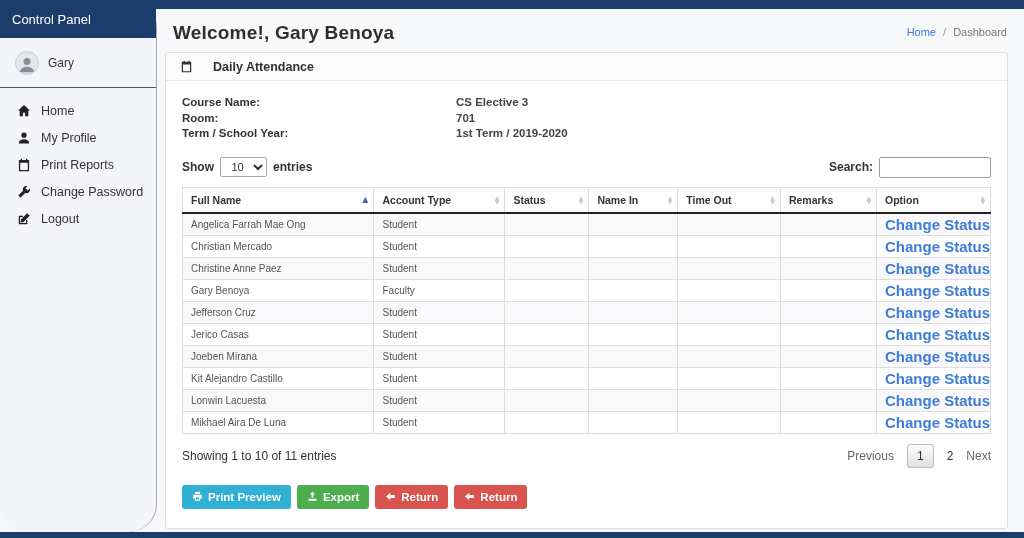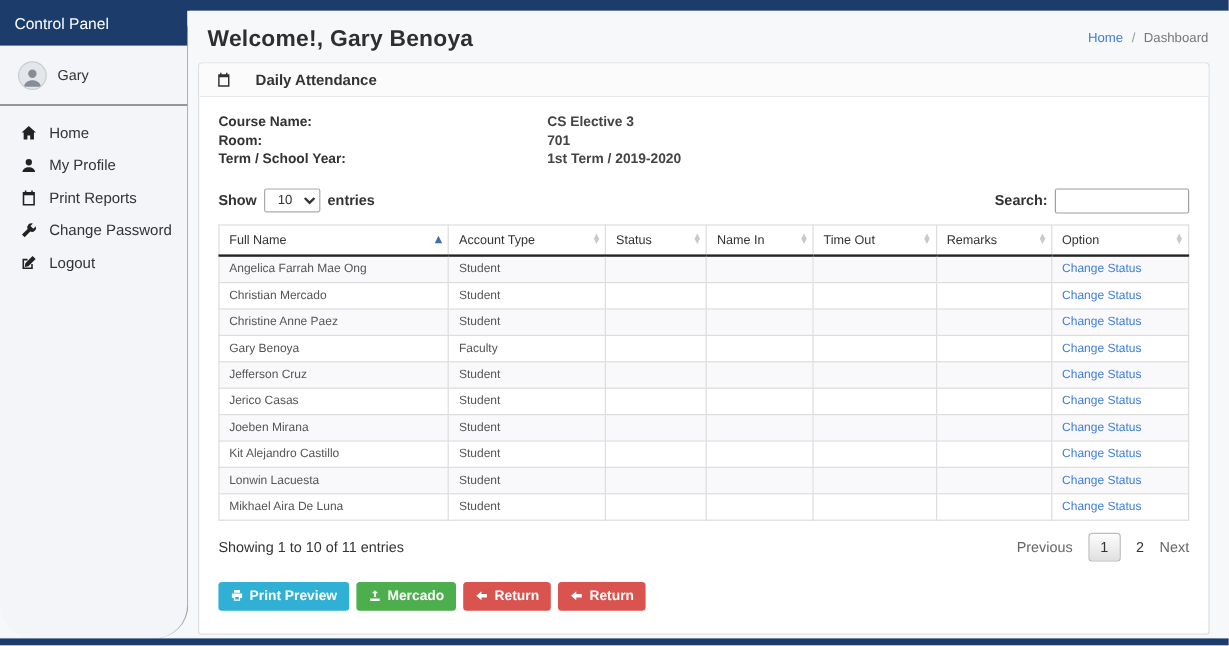--- a/index.html
+++ b/index.html
@@ -45,32 +45,32 @@
   .ci-value { color:#444;font-weight:bold; }
 
   .controls { margin-top:15px; display:flex; justify-content:space-between; align-items:center; }
   .controls .left, .controls .right { display:flex; align-items:center; gap:6px; font-size:12px; font-weight:700; color:#333; }
   .controls select { font-size:11px; height:20px; width:47px; border:1px solid #aaa; border-radius:2px; background:#fff; color:#333; font-family:inherit;text-align:center; }
   .controls input { width:112px; height:21px; border:1px solid #9aa0a6; border-radius:2px; padding:0 4px; font-size:11px; font-family:inherit; }
 
   table.attendance { width:100%; border-collapse:collapse; margin-top:9px; table-layout:fixed; }
   table.attendance th {
     border:1px solid #ddd; border-bottom:2px solid #242424;
-    font-size:10.5px; font-weight:400; color:#333; text-align:left;
+    font-size:10.5px; font-weight:700; color:#333; text-align:left;
     height:26px; padding:0 8px; position:relative; cursor:pointer;
   }
   table.attendance td {
     border:1px solid #ddd; font-size:10px; color:#555;
     height:22px; padding:0 8px; overflow:hidden; white-space:nowrap;
   }
   table.attendance tbody tr:nth-child(odd) { background:#f9f9fb; }
   .sort { position:absolute; right:5px; top:50%; transform:translateY(-50%); display:flex; flex-direction:column; line-height:4.5px; font-family:"DejaVu Sans",sans-serif; }
   .sort-both span { font-size:6px; color:#c9c9c9; }
   .sort-asc { font-size:8px; color:#3d6fb4; line-height:8px; }
-  .cell-link { color:var(--link); text-decoration:none; font-size:10px; cursor:pointer; }
+  .cell-link { color:var(--link); text-decoration:none; font-size:15px; cursor:pointer;font-weight:bold; }
 
   .col-name{width:23.7%} .col-type{width:16.2%} .col-status{width:10.4%}
   .col-in{width:11%} .col-out{width:12.7%} .col-remarks{width:11.9%} .col-option{width:14.1%}
 
   .table-footer { display:flex; justify-content:space-between; align-items:center; margin-top:10px; }
   .tf-info { font-size:12px; color:#333; }
   .paginate { display:flex; align-items:center; gap:13px; font-size:12px; color:#666; }
   .page-btn { cursor:pointer; }
   .page-num { color:#333; cursor:pointer; }
   .page-active { border:1px solid #bcbcbc; background:linear-gradient(#fdfdfd,#e0e0e0); border-radius:3px; padding:4px 9px; color:#333; cursor:pointer; }
@@ -336,21 +336,21 @@
         <button class="btn btn-print">
           <svg viewBox="0 0 16 16" fill="currentColor">
               <path d="M4.3 1h7.4v3.3H4.3zM1.8 5.3h12.4v5.5h-2.4V14H4.2v-3.2H1.8zm4 4.2v2.9h4.4V9.5z"></path>
             </svg>
           <span>Print Preview</span>
         </button>
         <button class="btn btn-export">
           <svg viewBox="0 0 16 16" fill="currentColor">
               <path d="M8 1.2 11.8 5H9.3v4.6H6.7V5H4.2zM2.3 11.4h11.4v2.8H2.3z"></path>
             </svg>
-          <span>Mercado</span>
+          <span>Export</span>
         </button>
         <button class="btn btn-return">
           <svg viewBox="0 0 16 16" fill="currentColor">
               <path d="M7.6 2.6v3.2h6.6v4.4H7.6v3.2L1.4 8z"></path>
             </svg>
           <span>Return</span>
         </button>
         <button class="btn btn-return">
           <svg viewBox="0 0 16 16" fill="currentColor">
               <path d="M7.6 2.6v3.2h6.6v4.4H7.6v3.2L1.4 8z"></path>

